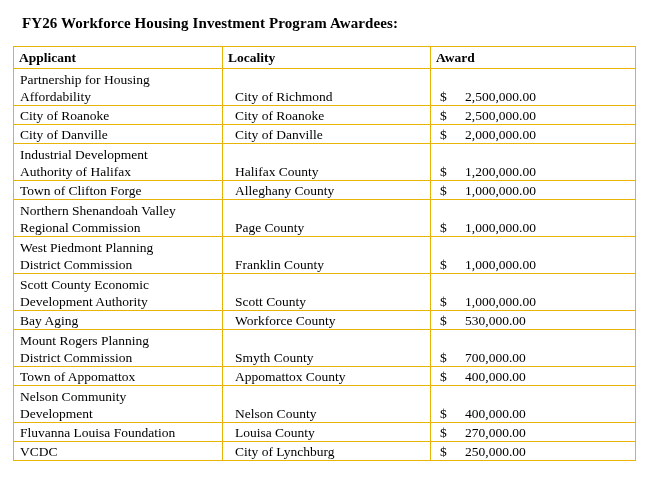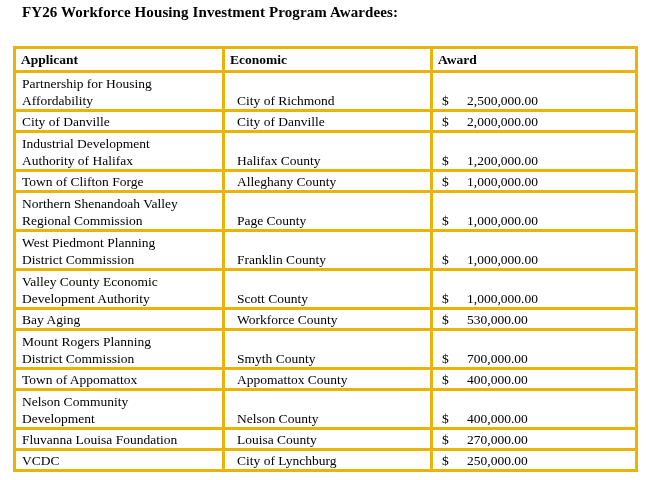--- a/index.html
+++ b/index.html
@@ -16,38 +16,38 @@
   }
   .page {
     position: relative;
     width: 649px;
     height: 480px;
     background: #ffffff;
   }
   .doc-title {
     position: absolute;
     left: 22px;
-    top: 4px;
+    top: 15px;
     font-size: 15px;
     font-weight: bold;
     letter-spacing: 0.1px;
     white-space: nowrap;
   }
   .awardee-table {
     position: absolute;
     left: 13px;
     top: 46px;
     width: 622px;
     border-collapse: collapse;
     table-layout: fixed;
     font-size: 13.5px;
   }
   .awardee-table td,
   .awardee-table th {
-    border: 3px solid #eab308;
+    border: 1px solid #eab308;
     padding: 0 5px;
     vertical-align: bottom;
     text-align: left;
     font-weight: normal;
     line-height: 17px;
   }
   .awardee-table thead th {
     font-weight: bold;
     height: 20px;
     vertical-align: middle;
@@ -96,40 +96,52 @@
 
   <table class="awardee-table">
     <colgroup>
       <col class="c-applicant">
       <col class="c-locality">
       <col class="c-award">
     </colgroup>
     <thead>
       <tr>
         <th>Applicant</th>
-        <th>Economic</th>
+        <th>Locality</th>
         <th>Award</th>
       </tr>
     </thead>
     <tbody>
         <tr class="row-2line">
           <td class="applicant-cell">
             <span class="applicant-line">Partnership for Housing</span>
             <span class="applicant-line">Affordability</span>
           </td>
           <td class="locality-cell">City of Richmond</td>
           <td class="award-cell">
             <div class="award-inner">
               <span class="award-currency">$</span>
               <span class="award-amount">2,500,000.00</span>
             </div>
           </td>
         </tr>
         <tr class="row-1line">
           <td class="applicant-cell">
+            <span class="applicant-line">City of Roanoke</span>
+          </td>
+          <td class="locality-cell">City of Roanoke</td>
+          <td class="award-cell">
+            <div class="award-inner">
+              <span class="award-currency">$</span>
+              <span class="award-amount">2,500,000.00</span>
+            </div>
+          </td>
+        </tr>
+        <tr class="row-1line">
+          <td class="applicant-cell">
             <span class="applicant-line">City of Danville</span>
           </td>
           <td class="locality-cell">City of Danville</td>
           <td class="award-cell">
             <div class="award-inner">
               <span class="award-currency">$</span>
               <span class="award-amount">2,000,000.00</span>
             </div>
           </td>
         </tr>
@@ -179,21 +191,21 @@
           <td class="locality-cell">Franklin County</td>
           <td class="award-cell">
             <div class="award-inner">
               <span class="award-currency">$</span>
               <span class="award-amount">1,000,000.00</span>
             </div>
           </td>
         </tr>
         <tr class="row-2line">
           <td class="applicant-cell">
-            <span class="applicant-line">Valley County Economic</span>
+            <span class="applicant-line">Scott County Economic</span>
             <span class="applicant-line">Development Authority</span>
           </td>
           <td class="locality-cell">Scott County</td>
           <td class="award-cell">
             <div class="award-inner">
               <span class="award-currency">$</span>
               <span class="award-amount">1,000,000.00</span>
             </div>
           </td>
         </tr>

